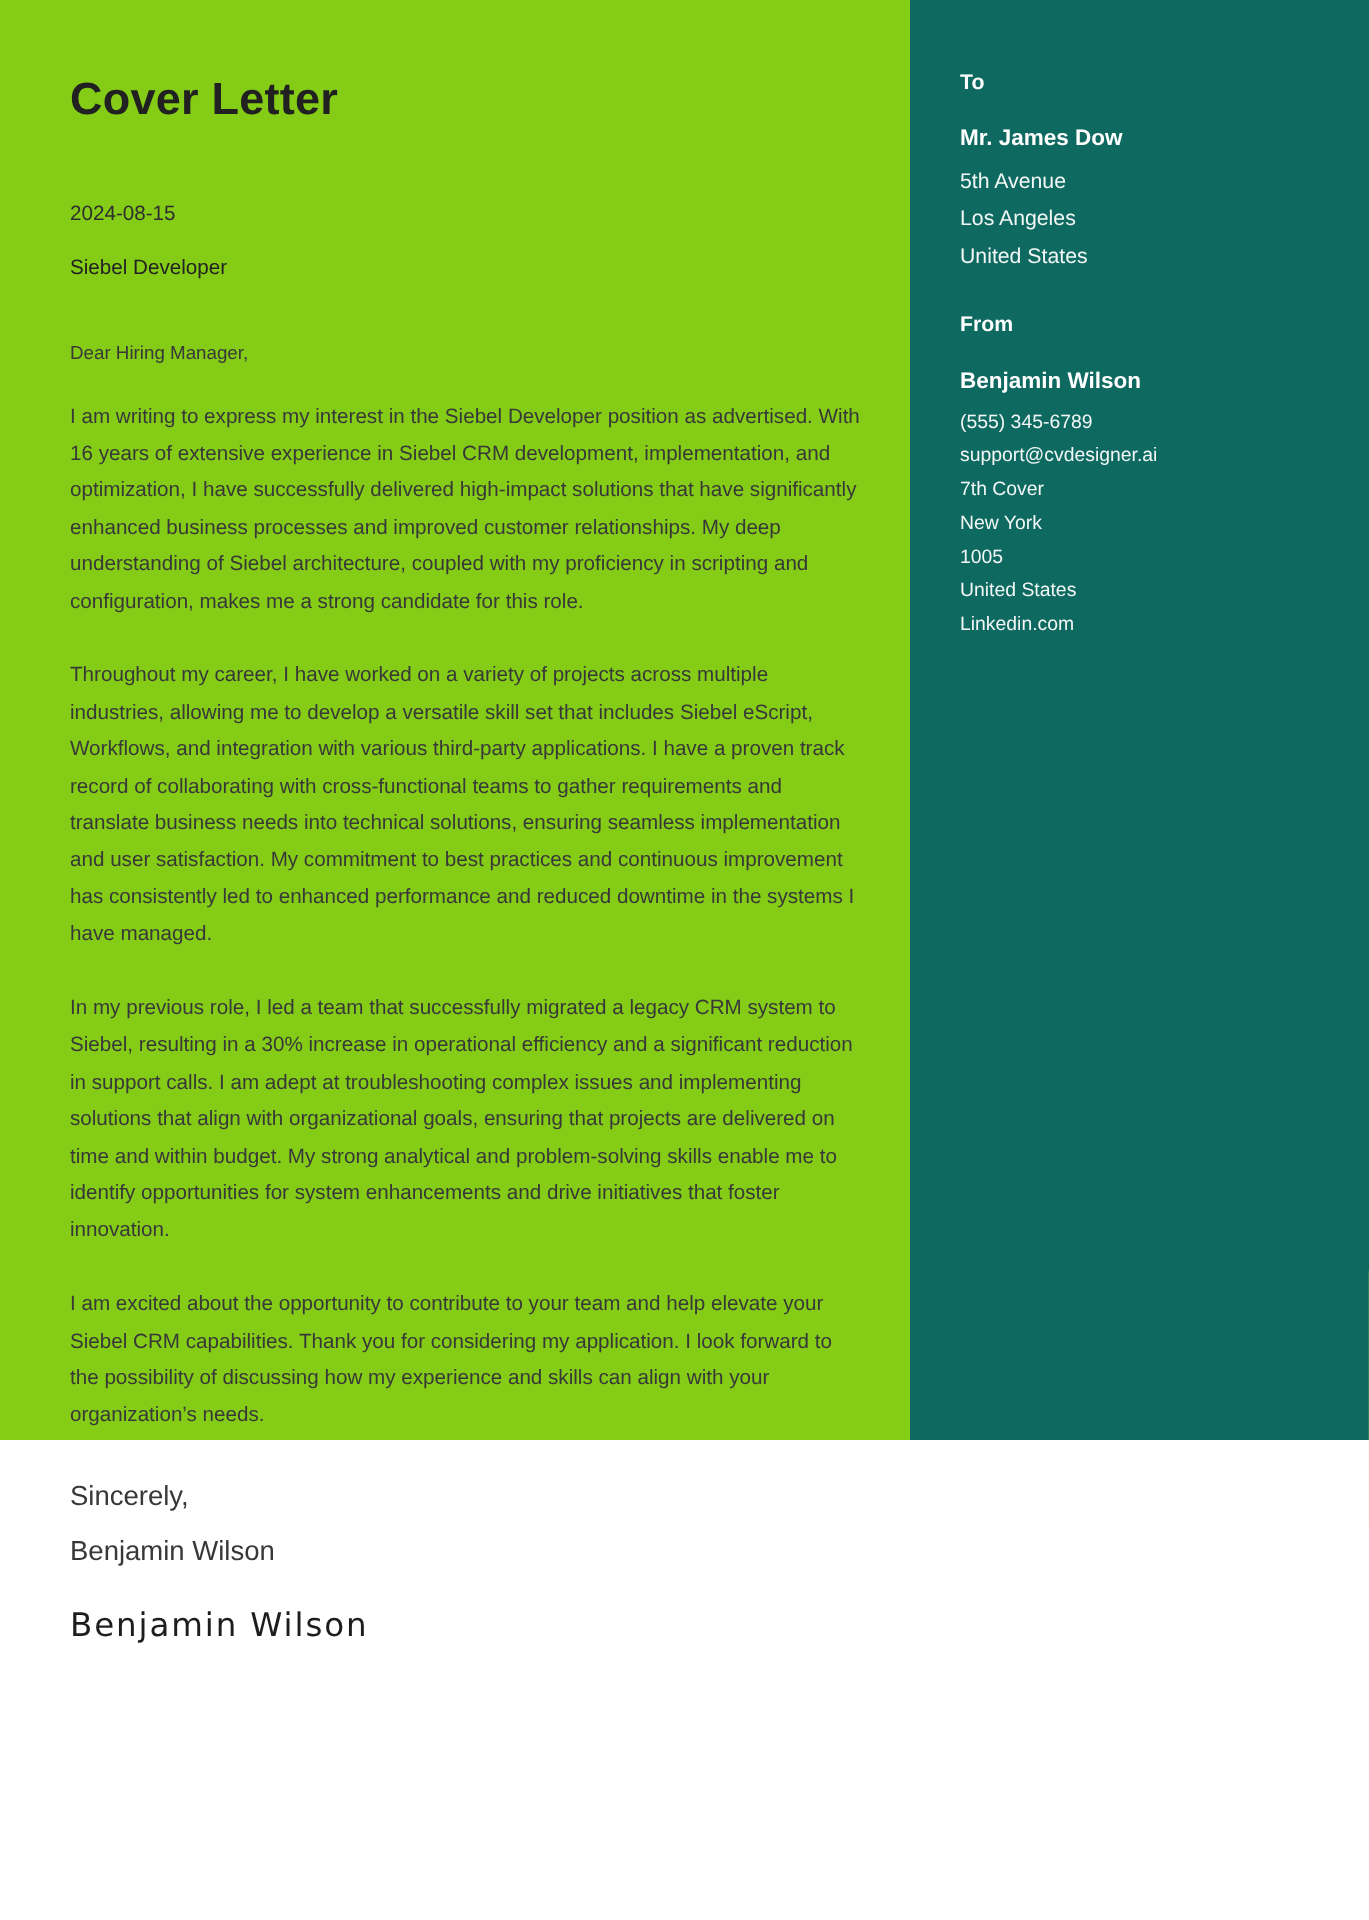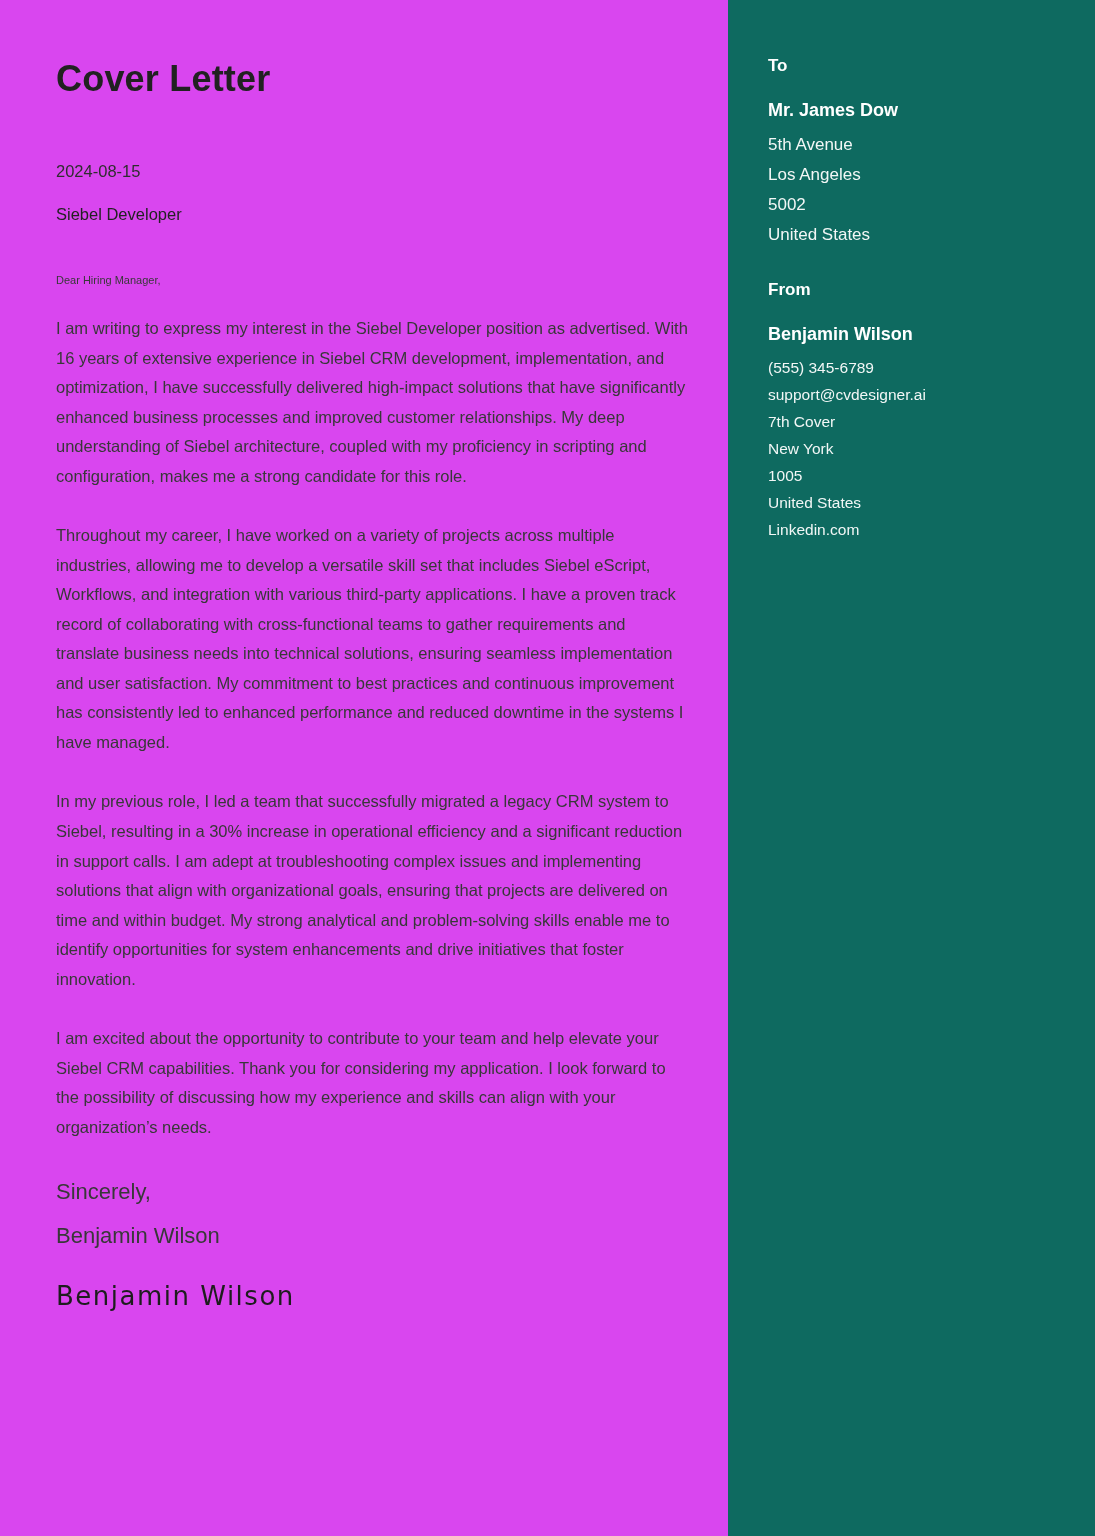--- a/index.html
+++ b/index.html
@@ -7,22 +7,22 @@
   body {
     font-family: "Liberation Sans", sans-serif;
     width: 1095px;
     height: 1536px;
     position: relative;
     overflow: hidden;
   }
   .page {
     position: relative;
     width: 1095px;
-    height: 1536px;
-    background: #d946ef;
+    height: 1152px;
+    background: #84cc16;
   }
   
   .main {
     position: absolute;
     left: 0; top: 0;
     width: 728px;
     height: 100%;
     padding: 58px 36px 40px 56px;
   }
   .doc-title {
@@ -37,21 +37,21 @@
     color: #2e2e2e;
     margin-bottom: 24px;
   }
   .doc-subject {
     font-size: 16.5px;
     font-weight: 500;
     color: #222222;
     margin-bottom: 50px;
   }
   .salutation {
-    font-size: 11px;
+    font-size: 15px;
     color: #383838;
     margin-bottom: 28px;
   }
   .body-par {
     font-size: 16.5px;
     line-height: 1.79;
     color: #383838;
     margin-bottom: 30px;
     max-width: 640px;
   }
@@ -127,21 +127,20 @@
     <div class="signature">Benjamin Wilson</div>
   </div>
 
   <div class="sidebar">
 
     <div>
       <div class="side-label">To</div>
       <div class="side-name">Mr. James Dow</div>
       <div class="to-line">5th Avenue</div>
       <div class="to-line">Los Angeles</div>
-      <div class="to-line">5002</div>
       <div class="to-line">United States</div>
     </div>
 
     <div class="from-block">
       <div class="side-label">From</div>
       <div class="side-name">Benjamin Wilson</div>
       <div class="from-line">(555) 345-6789</div>
       <div class="from-line">support@cvdesigner.ai</div>
       <div class="from-line">7th Cover</div>
       <div class="from-line">New York</div>

